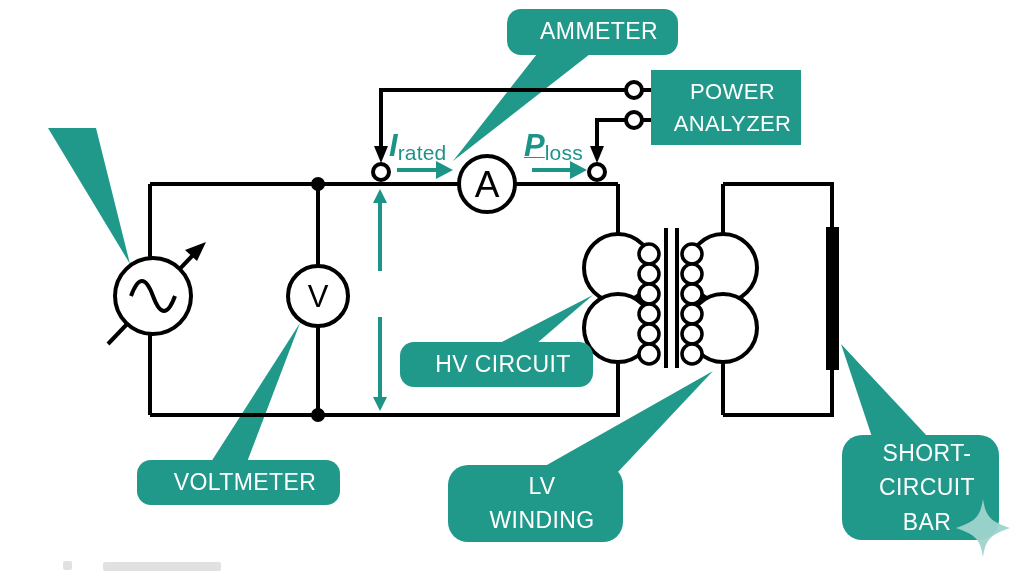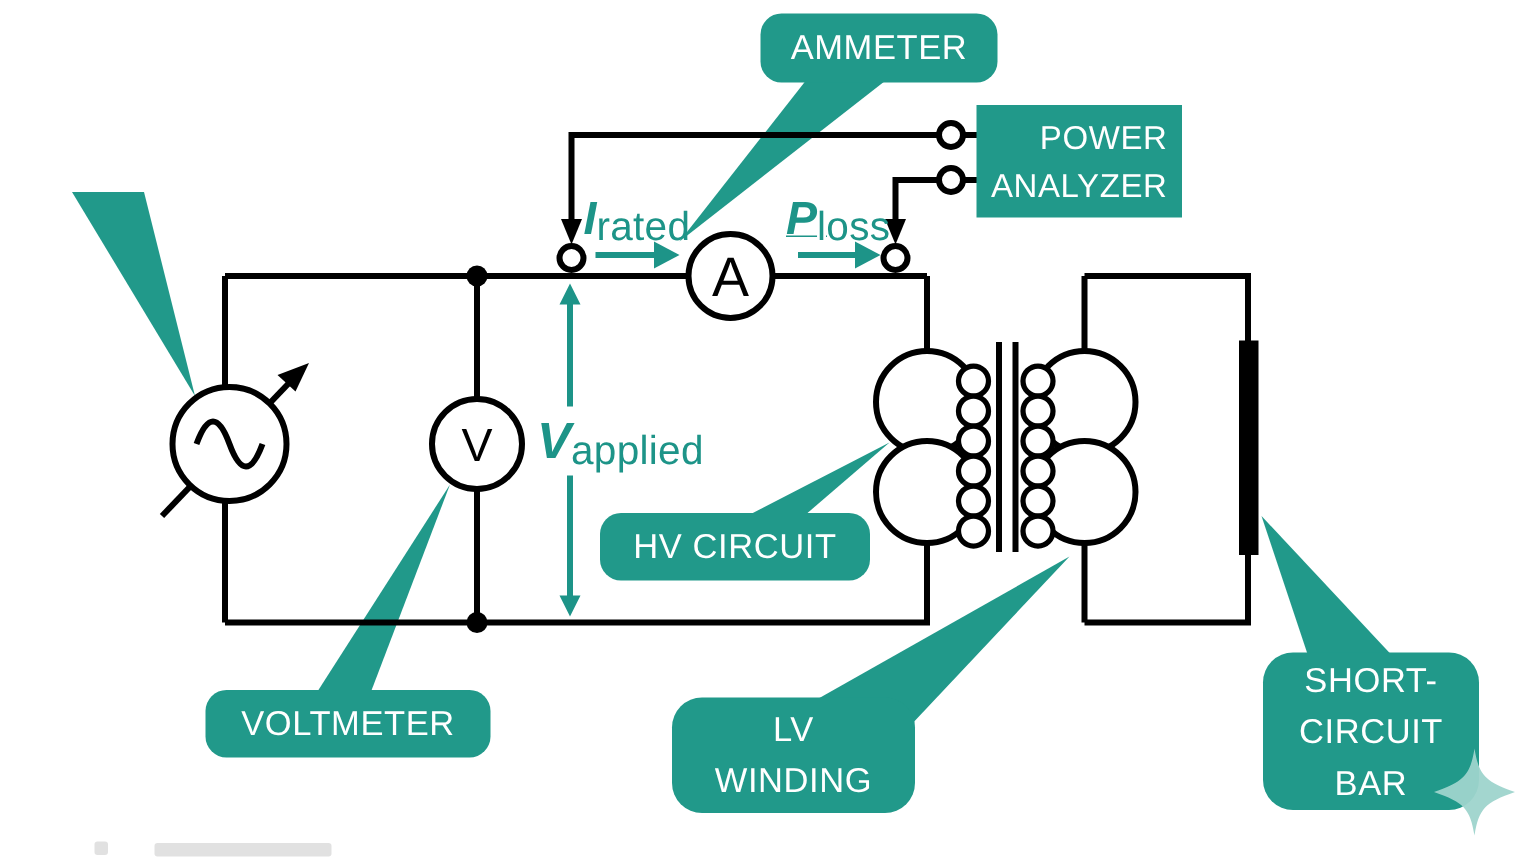--- a/index.html
+++ b/index.html
@@ -10,25 +10,25 @@
   html,body{margin:0;padding:0;background:#fff;}
   .stage{
     position:relative;width:1024px;height:572px;background:#ffffff;overflow:hidden;
     font-family:"Liberation Sans", sans-serif;
   }
   .stage svg{position:absolute;left:0;top:0;}
   .callout{
     position:absolute;background:var(--teal);color:#fff;
     display:flex;align-items:center;justify-content:center;text-align:center;
     font-size:23px;letter-spacing:.4px;line-height:1.45;white-space:pre-line;
-    border-radius:14px;z-index:2;
+    border-radius:14px;z-index:2;padding-left:13px;
   }
   .ann{position:absolute;color:var(--teal-text);z-index:2;white-space:nowrap;}
   .ann .sym{font-style:italic;font-weight:bold;font-size:31px;}
-  .ann .sub{font-size:27px;position:relative;top:4px;letter-spacing:.2px;margin-top:39px;}
+  .ann .sub{font-size:21px;position:relative;top:4px;letter-spacing:.2px;margin-top:39px;}
   .artifact{position:absolute;background:#c9c9c9;opacity:.55;border-radius:2px;z-index:1;}
   .sparkle{position:absolute;z-index:3;}
 </style>
 </head>
 <body>
 
 <div class="stage">
 
   <svg width="1024" height="572" viewBox="0 0 1024 572">
 
@@ -121,21 +121,21 @@
       <polygon points="373,203 387,203 380,189"></polygon>
       <polygon points="373,397 387,397 380,411"></polygon>
     </g>
   </svg>
 
 
   <div class="callout" style="left:507px;top:9px;width:158px;height:46px;">
     <span>AMMETER</span>
   </div>
 
-  <div class="callout" style="left:651px;top:70px;width:137px;height:75px;border-radius:0;font-size:22px;text-align:right;">
+  <div class="callout" style="left:651px;top:70px;width:137px;height:75px;border-radius:0;font-size:22px;">
     <span>POWER
 ANALYZER</span>
   </div>
 
   <div class="callout" style="left:400px;top:342px;width:180px;height:45px;">
     <span>HV CIRCUIT</span>
   </div>
 
   <div class="callout" style="left:137px;top:460px;width:190px;height:45px;">
     <span>VOLTMETER</span>
@@ -151,23 +151,20 @@
 CIRCUIT
 BAR</span>
   </div>
 
   <div class="ann" style="left:389px;top:128px;">
     <span class="sym">I</span><span class="sub">rated</span>
   </div>
   <div class="ann" style="left:524px;top:128px;text-decoration:underline;">
     <span class="sym">P</span><span class="sub">loss</span>
   </div>
-  <div class="ann" style="left:358px;top:275px;">
-    <span class="sym" style="font-size:34px;">V</span><span class="sub">applied</span>
-  </div>
 
   <svg class="sparkle" style="left:950px;top:495px;" width="66" height="66" viewBox="0 0 66 66">
     <path d="M33,4 C36,22 40,26 60,33 C40,40 36,44 33,62 C30,44 26,40 6,33 C26,26 30,22 33,4 Z" fill="#9ed4cc" opacity="0.95"></path>
   </svg>
 
   <div class="artifact" style="left:63px;top:561px;width:9px;height:9px;"></div>
   <div class="artifact" style="left:103px;top:562px;width:118px;height:9px;"></div>
 
 </div>
 

